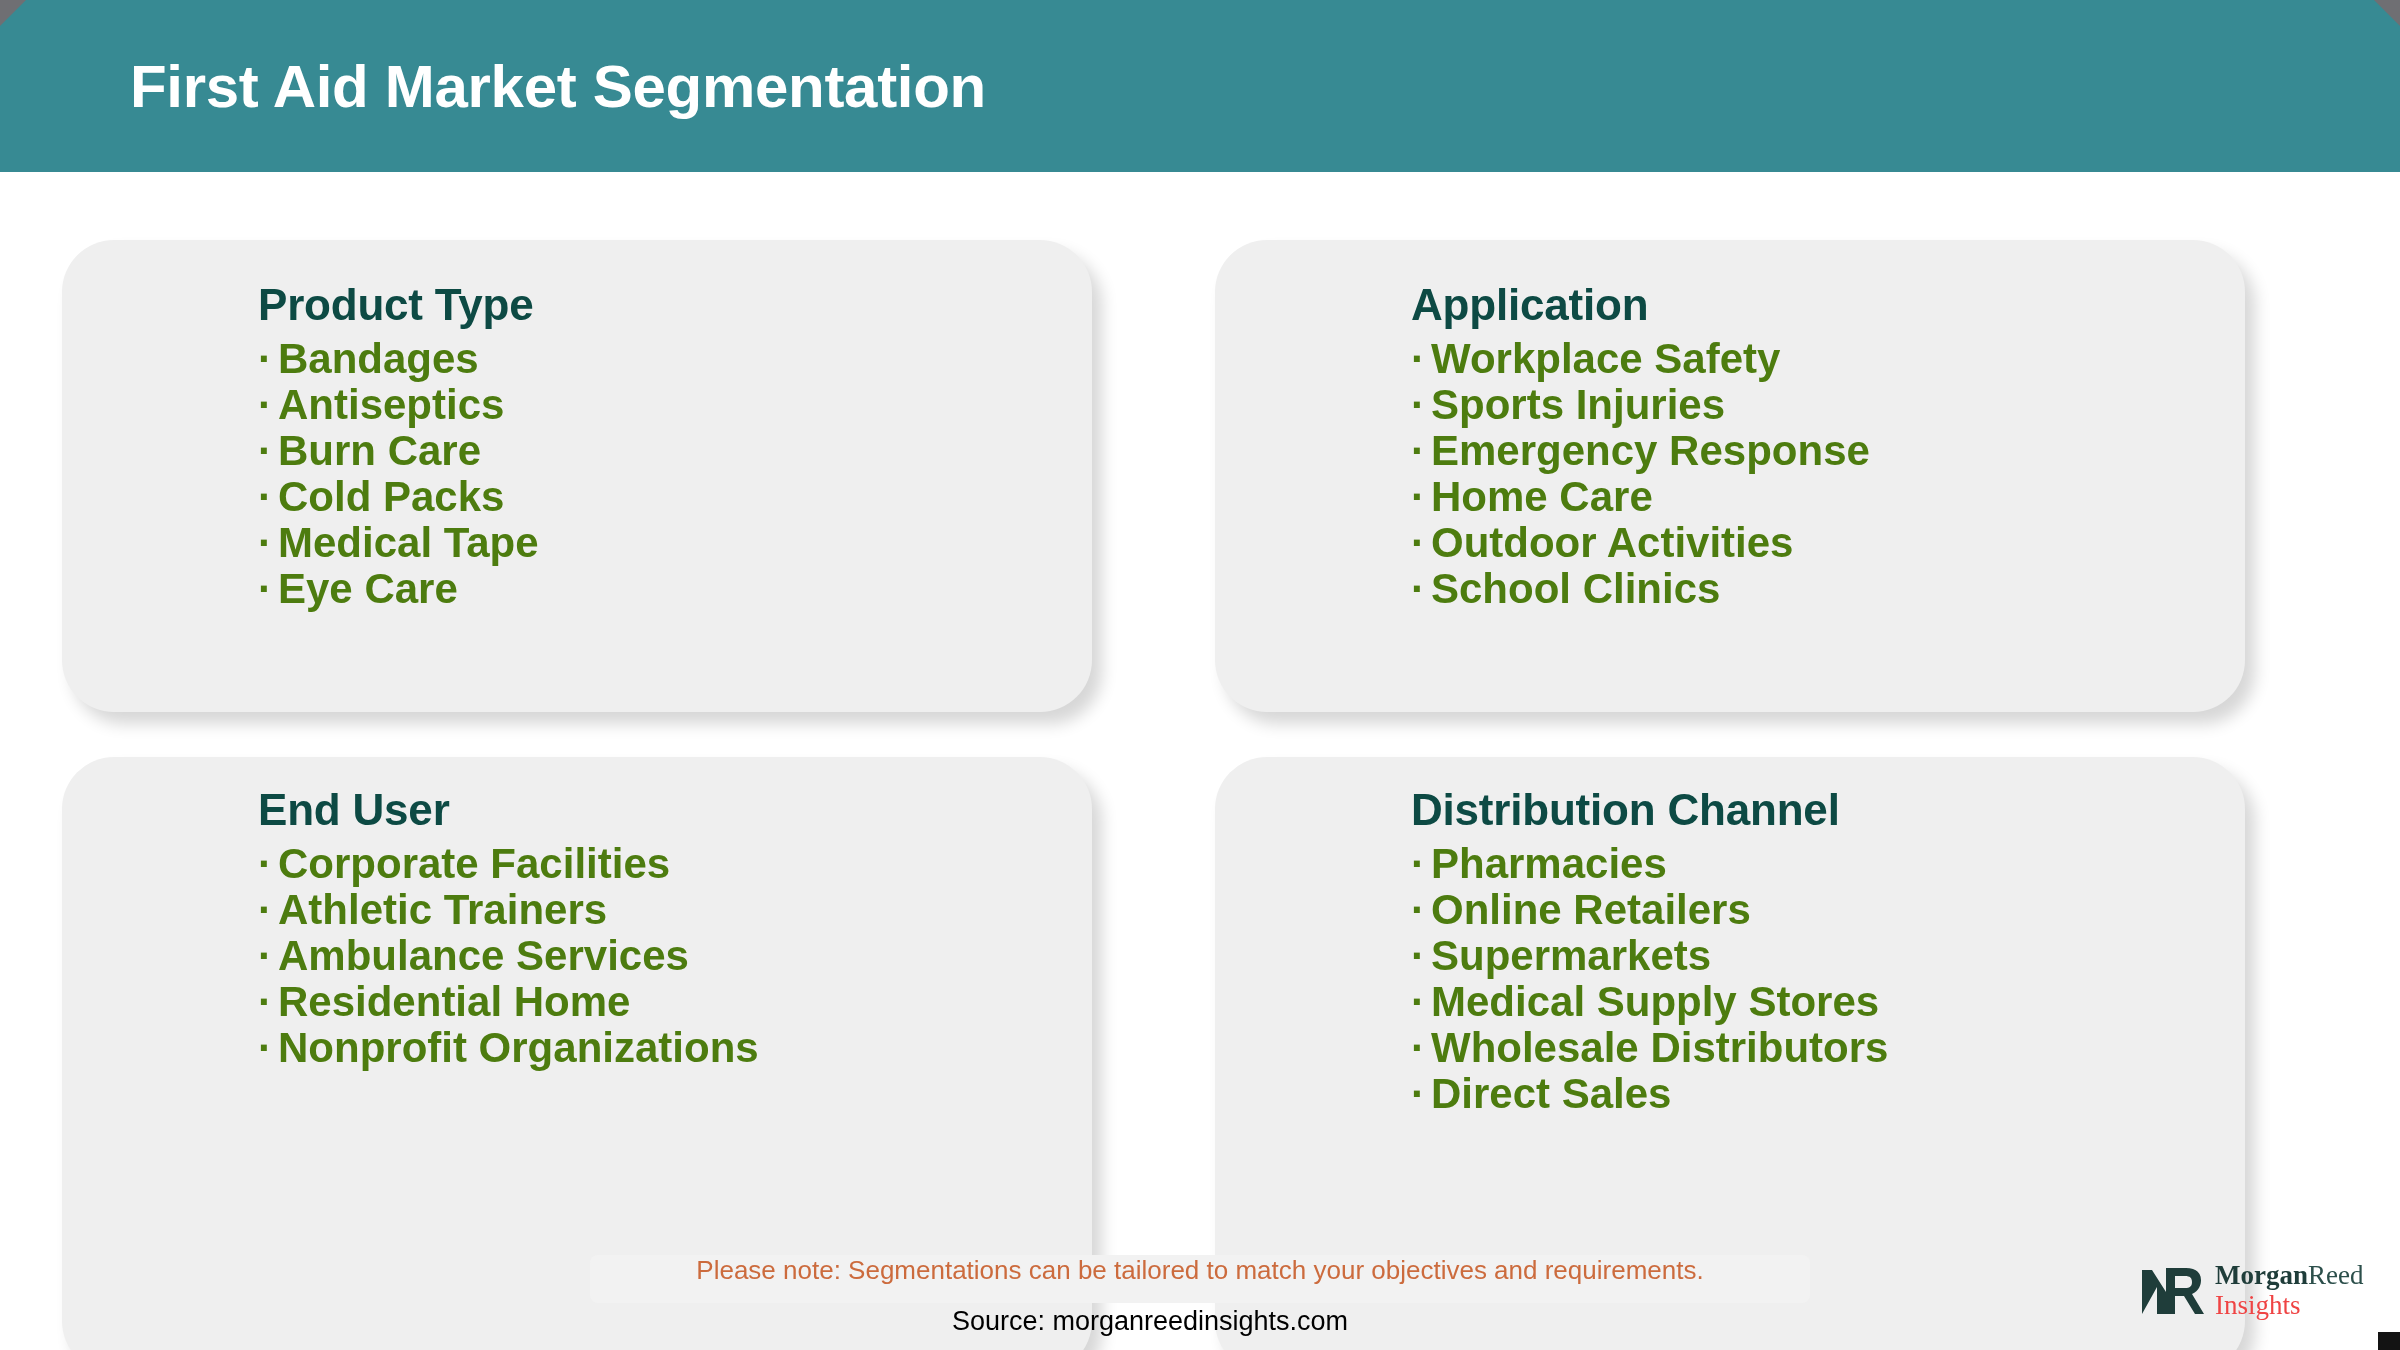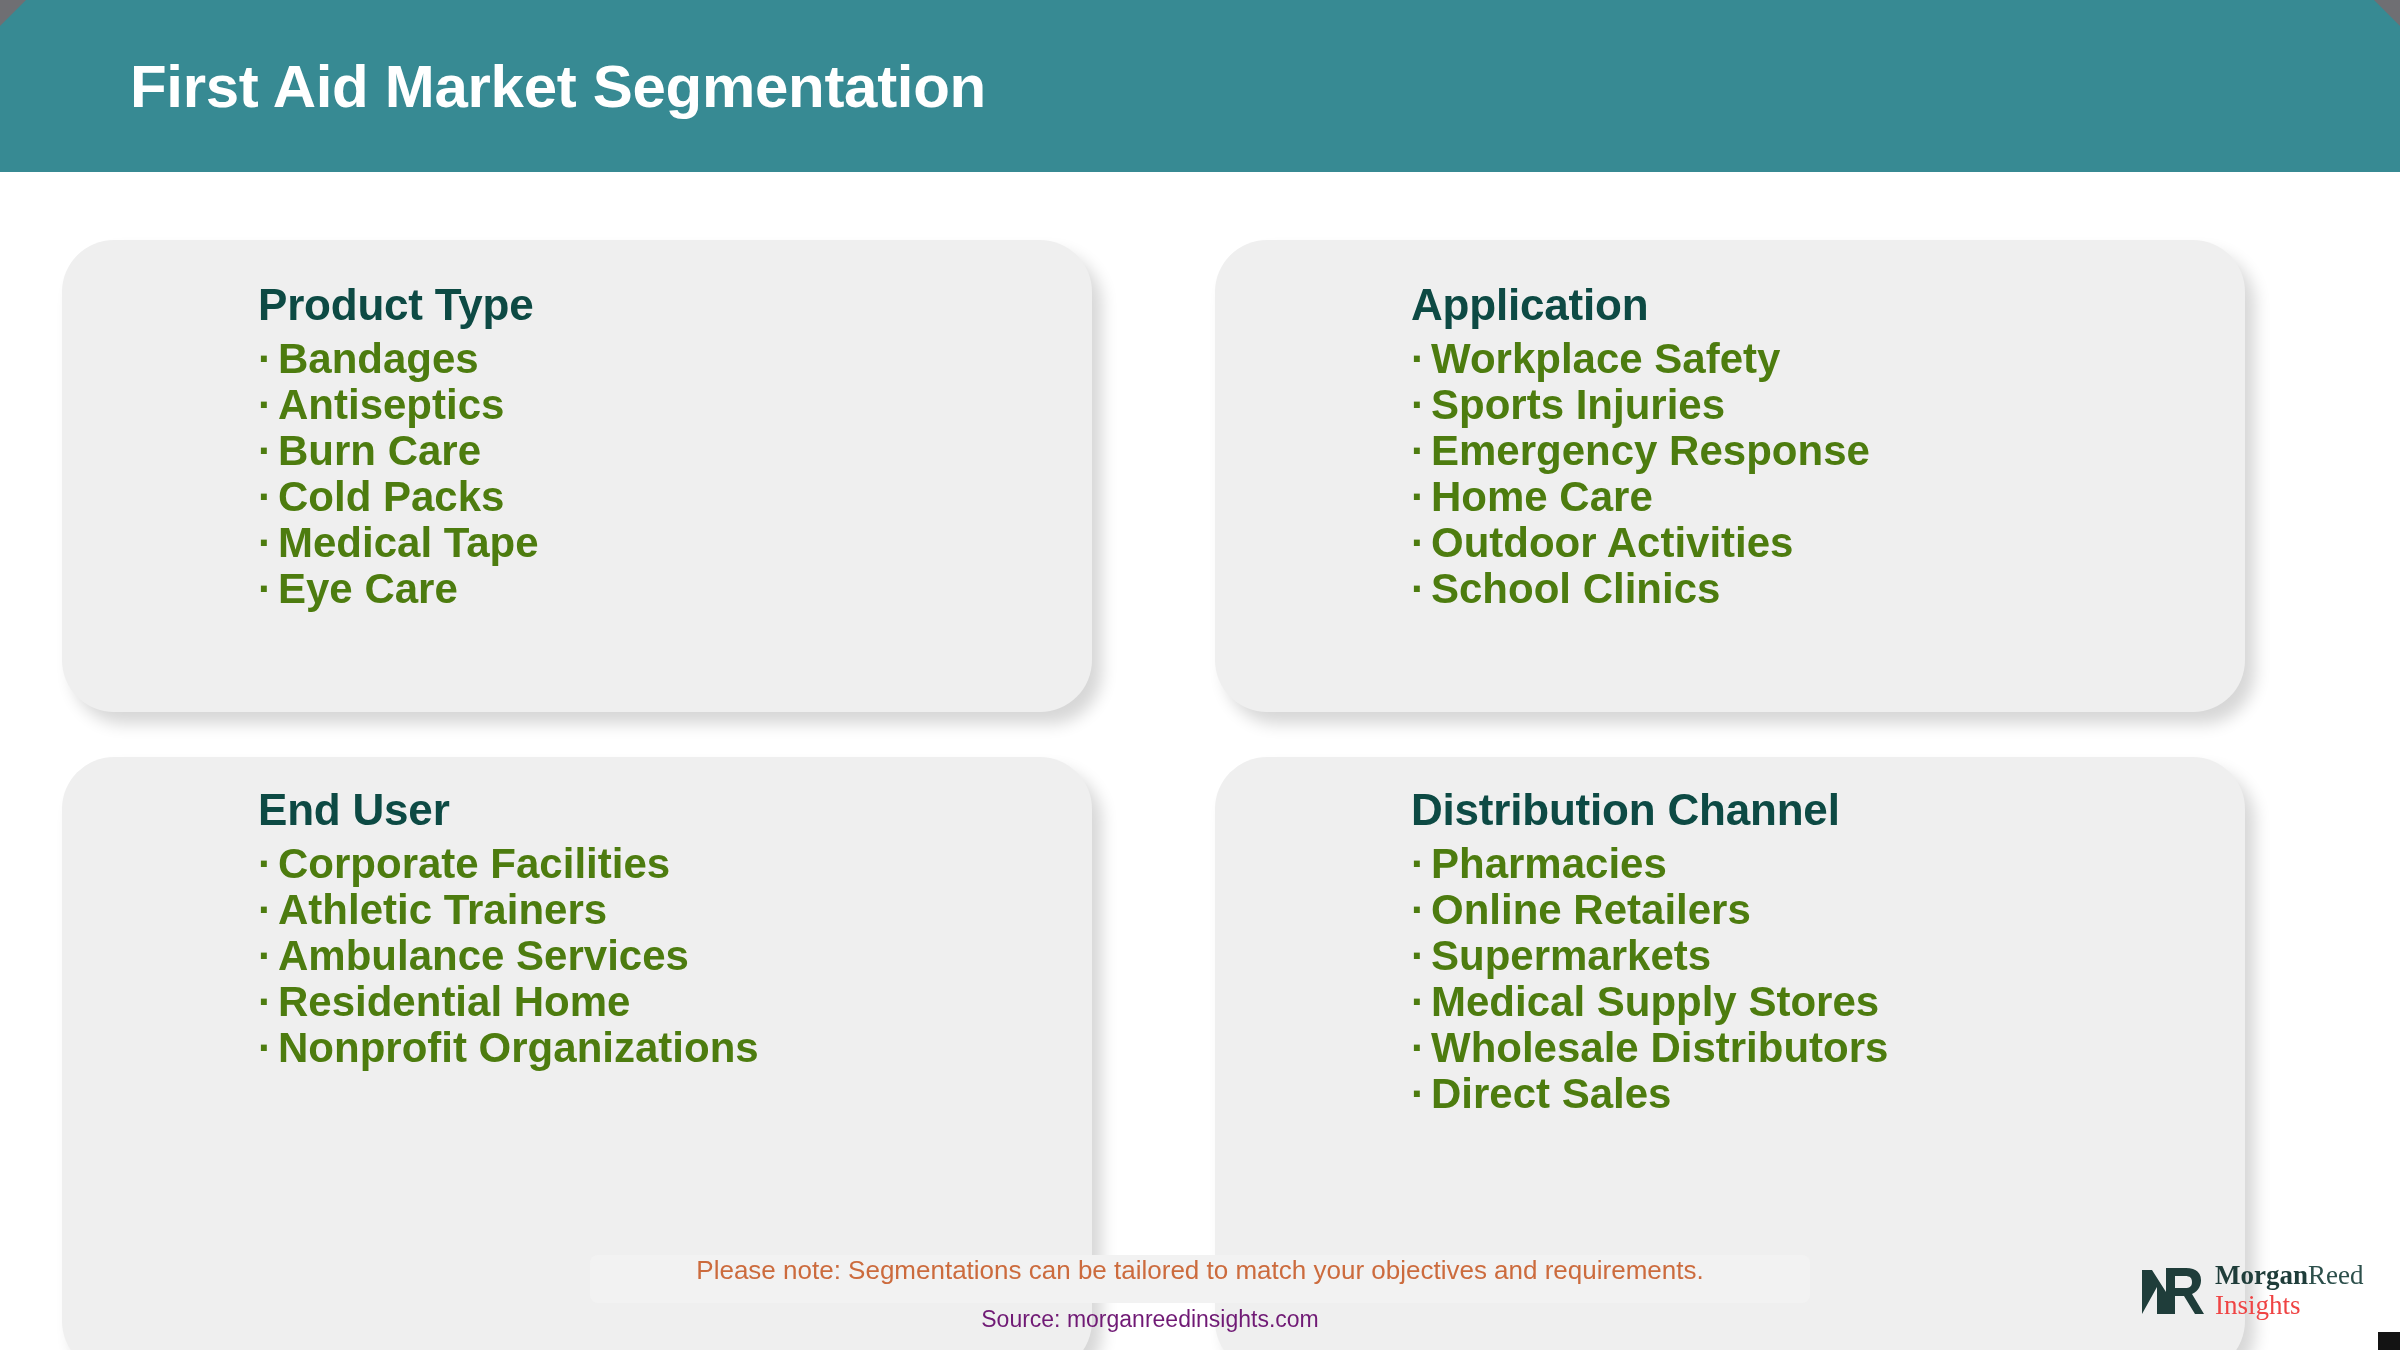--- a/index.html
+++ b/index.html
@@ -67,21 +67,21 @@
     position:absolute; left:590px; top:1255px;
     width:1220px; height:48px;
     background:#f2f2f2; border-radius:8px;
     display:flex; justify-content:center;
   }
   .note-text {
     color:#cc6b3d; font-size:26px; font-weight:400; white-space:nowrap;
   }
   .source-text {
     position:absolute; left:0; top:1306px; width:2300px;
-    text-align:center; color:#701a75; font-size:23px;
+    text-align:center; color:#000000; font-size:27px;
   }
 
   
   .logo { position:absolute; left:2140px; top:1262px; display:flex; align-items:center; gap:11px; }
   .logo-mark { width:64px; height:50px; flex:0 0 auto; }
   .logo-words { display:flex; flex-direction:column; line-height:1.0; }
   .logo-line1 { font-family:"Liberation Serif", serif; font-size:27px; white-space:nowrap; }
   .logo-morgan { color:#1f3d3a; font-weight:700; }
   .logo-reed   { color:#2c4f4b; font-weight:400; }
   .logo-line2 { font-family:"Liberation Serif", serif; font-size:27px; color:#ef4444; margin-top:3px; }

